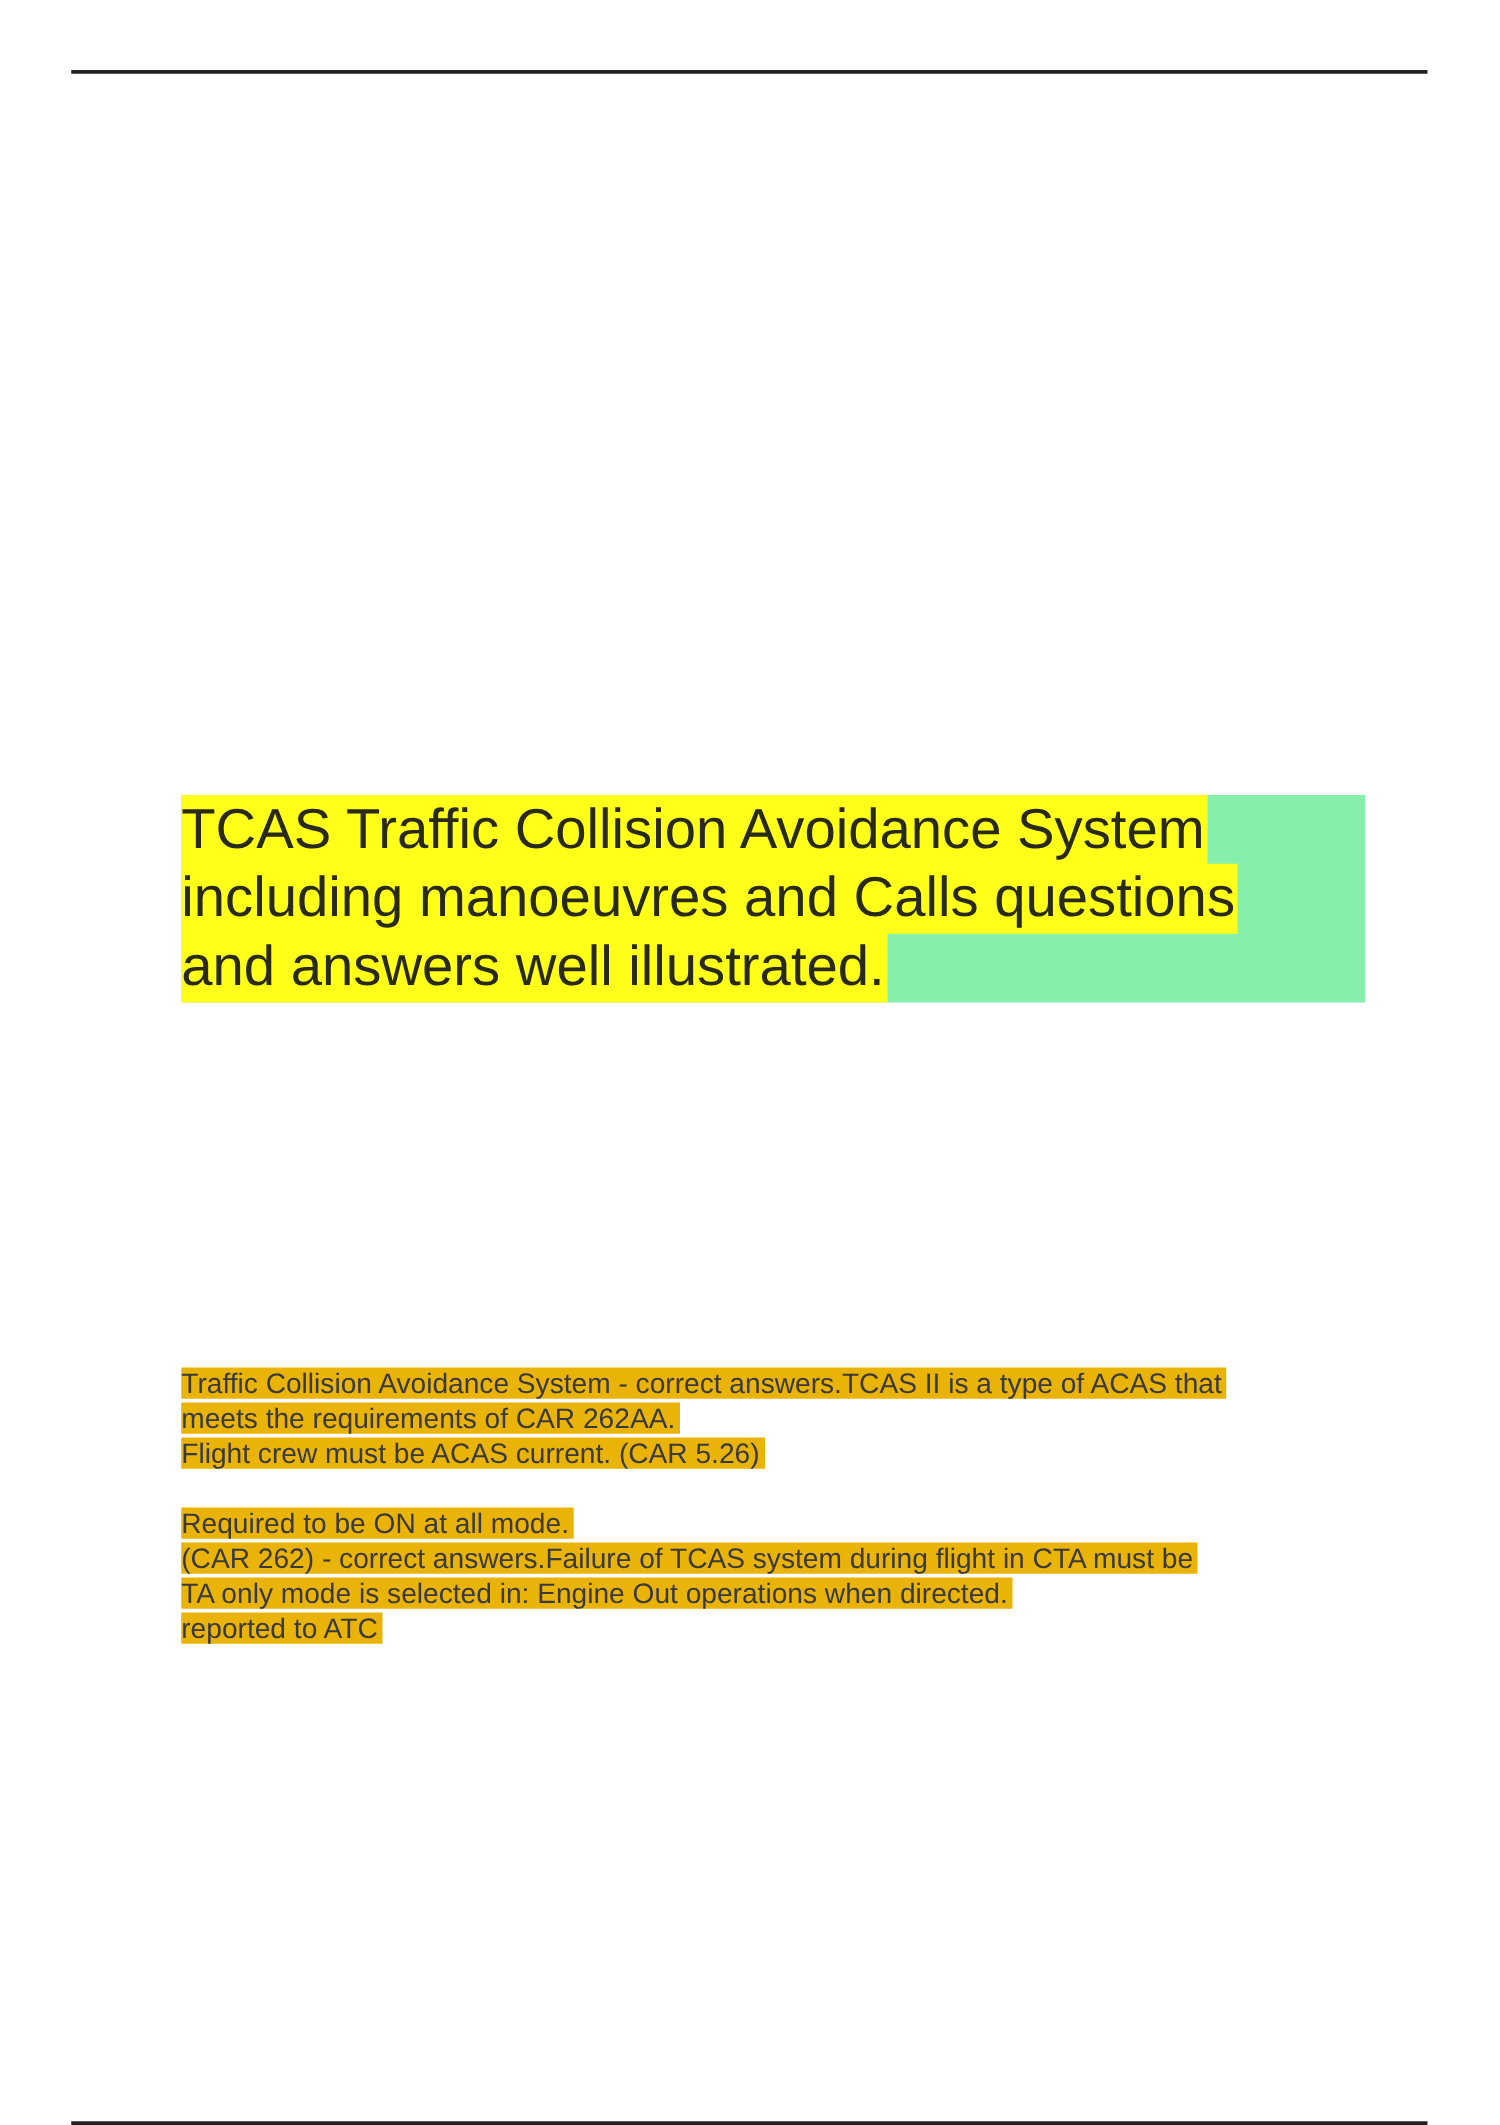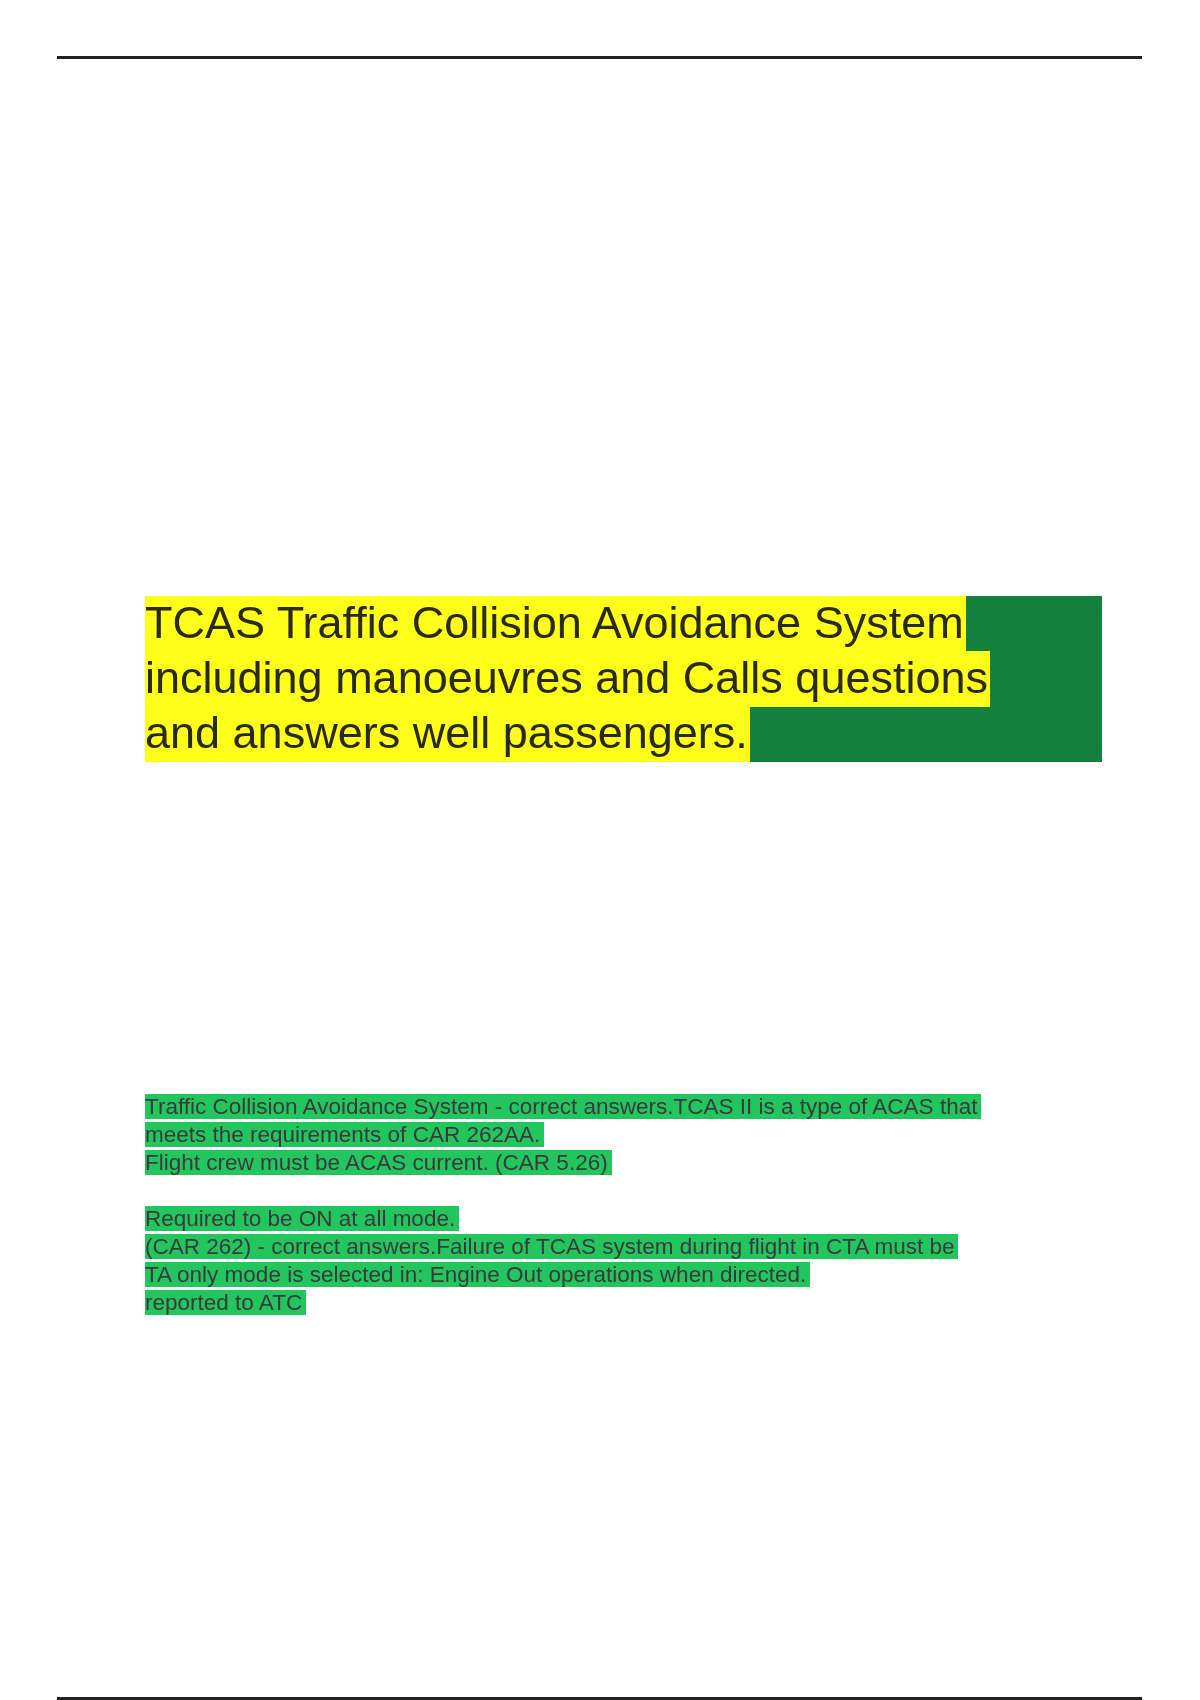--- a/index.html
+++ b/index.html
@@ -21,25 +21,24 @@
       width: 1085px;
       height: 3px;
       background: #222222;
     }
     .rule.top { top: 56px; }
     .rule.bottom { top: 1697px; }
 
     .title-block {
       position: absolute;
       left: 145px;
-      top: 596px;
+      top: 636px;
       width: 947px;
       height: 166px;
-      background: #15803d;
-      padding-left: 10px;
+      background: #86efac;
     }
     .title-line {
       position: absolute;
       left: 0;
       height: 56px;
       line-height: 54px;
       font-size: 45px;
       color: #2a2a1a;
       background: #ffff1a;
       white-space: nowrap;
@@ -57,34 +56,34 @@
     }
     .body-line {
       display: block;
       height: 28px;
       line-height: 28px;
       font-size: 22.5px;
       color: #3a3a3a;
       white-space: nowrap;
     }
     .body-line span {
-      background: #22c55e;
+      background: #eab308;
       padding-right: 4px;
     }
     .body-line.blank { height: 28px; }
   </style>
 </head>
 <body>
 
 <div class="rule top"></div>
 
 <div class="title-block">
   <div class="title-line l0">TCAS Traffic Collision Avoidance System</div>
   <div class="title-line l1">including manoeuvres and Calls questions</div>
-  <div class="title-line l2">and answers well passengers.</div>
+  <div class="title-line l2">and answers well illustrated.</div>
 </div>
 
 <div class="body-block">
   <div class="body-line"><span>Traffic Collision Avoidance System - correct answers.TCAS II is a type of ACAS that</span></div>
   <div class="body-line"><span>meets the requirements of CAR 262AA.</span></div>
   <div class="body-line"><span>Flight crew must be ACAS current. (CAR 5.26)</span></div>
   <div class="body-line blank"></div>
   <div class="body-line"><span>Required to be ON at all mode.</span></div>
   <div class="body-line"><span>(CAR 262) - correct answers.Failure of TCAS system during flight in CTA must be</span></div>
   <div class="body-line"><span>TA only mode is selected in: Engine Out operations when directed.</span></div>

